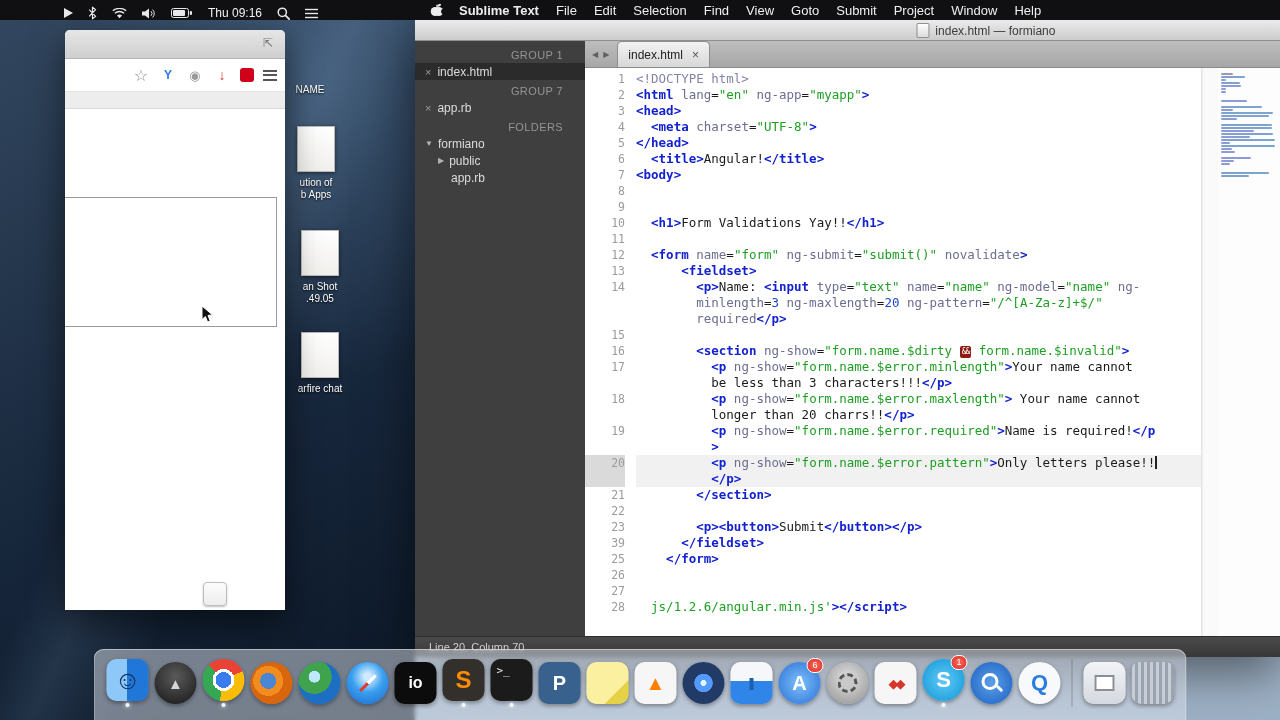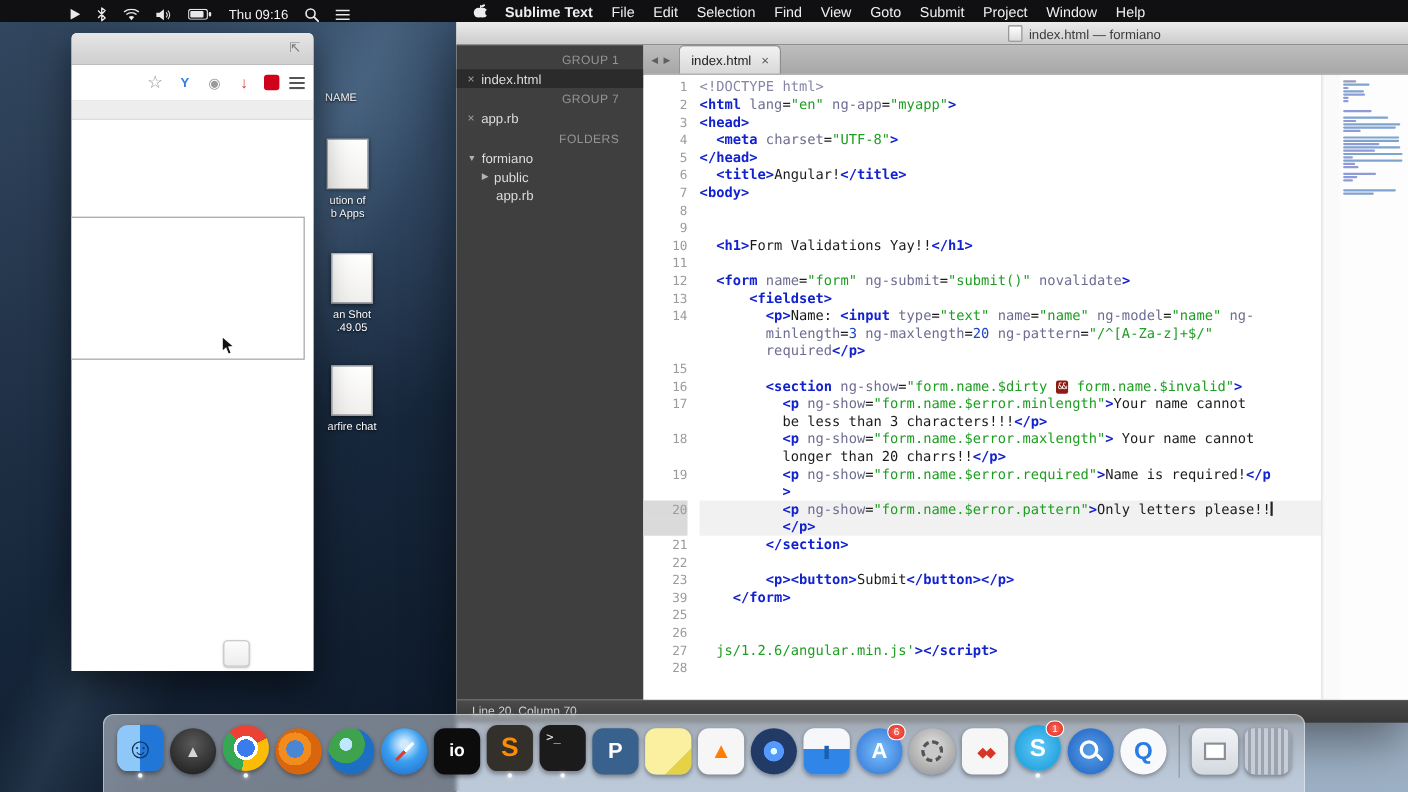--- a/index.html
+++ b/index.html
@@ -395,20 +395,21 @@
               <div class="crow"><span class="c-pln">          </span><span class="c-pln">be less than 3 characters!!!</span><span class="c-tag">&lt;/p&gt;</span></div>
               <div class="crow"><span class="c-pln">          </span><span class="c-tag">&lt;p</span><span class="c-pln"> </span><span class="c-att">ng-show</span><span class="c-pun">=</span><span class="c-str">"form.name.$error.maxlength"</span><span class="c-tag">&gt;</span><span class="c-pln"> Your name cannot</span></div>
               <div class="crow"><span class="c-pln">          </span><span class="c-pln">longer than 20 charrs!!</span><span class="c-tag">&lt;/p&gt;</span></div>
               <div class="crow"><span class="c-pln">          </span><span class="c-tag">&lt;p</span><span class="c-pln"> </span><span class="c-att">ng-show</span><span class="c-pun">=</span><span class="c-str">"form.name.$error.required"</span><span class="c-tag">&gt;</span><span class="c-pln">Name is required!</span><span class="c-tag">&lt;/p</span></div>
               <div class="crow"><span class="c-pln">          </span><span class="c-tag">&gt;</span></div>
               <div class="crow hl"><span class="c-pln">          </span><span class="c-tag">&lt;p</span><span class="c-pln"> </span><span class="c-att">ng-show</span><span class="c-pun">=</span><span class="c-str">"form.name.$error.pattern"</span><span class="c-tag">&gt;</span><span class="c-pln">Only letters please!!</span><span class="caret"></span></div>
               <div class="crow hl"><span class="c-pln">          </span><span class="c-tag">&lt;/p&gt;</span></div>
               <div class="crow"><span class="c-pln">        </span><span class="c-tag">&lt;/section&gt;</span></div>
               <div class="crow"></div>
               <div class="crow"><span class="c-pln">        </span><span class="c-tag">&lt;p&gt;</span><span class="c-tag">&lt;button&gt;</span><span class="c-pln">Submit</span><span class="c-tag">&lt;/button&gt;</span><span class="c-tag">&lt;/p&gt;</span></div>
+              <div class="crow"><span class="c-pln">      </span><span class="c-tag">&lt;/fieldset&gt;</span></div>
               <div class="crow"><span class="c-pln">    </span><span class="c-tag">&lt;/form&gt;</span></div>
               <div class="crow"></div>
               <div class="crow"></div>
               <div class="crow"><span class="c-pln">  </span><span class="c-str">js/1.2.6/angular.min.js'</span><span class="c-tag">&gt;&lt;/script&gt;</span></div>
             </div>
           <div class="scrollcol"></div>
           <div class="minimap" id="minimap">
               <div class="m-row" style="width: 11.7px; background: rgb(154, 154, 184);"></div>
               <div class="m-row" style="width: 24.18px; background: rgb(126, 163, 207);"></div>
               <div class="m-row" style="width: 4.68px; background: rgb(142, 155, 216);"></div>

